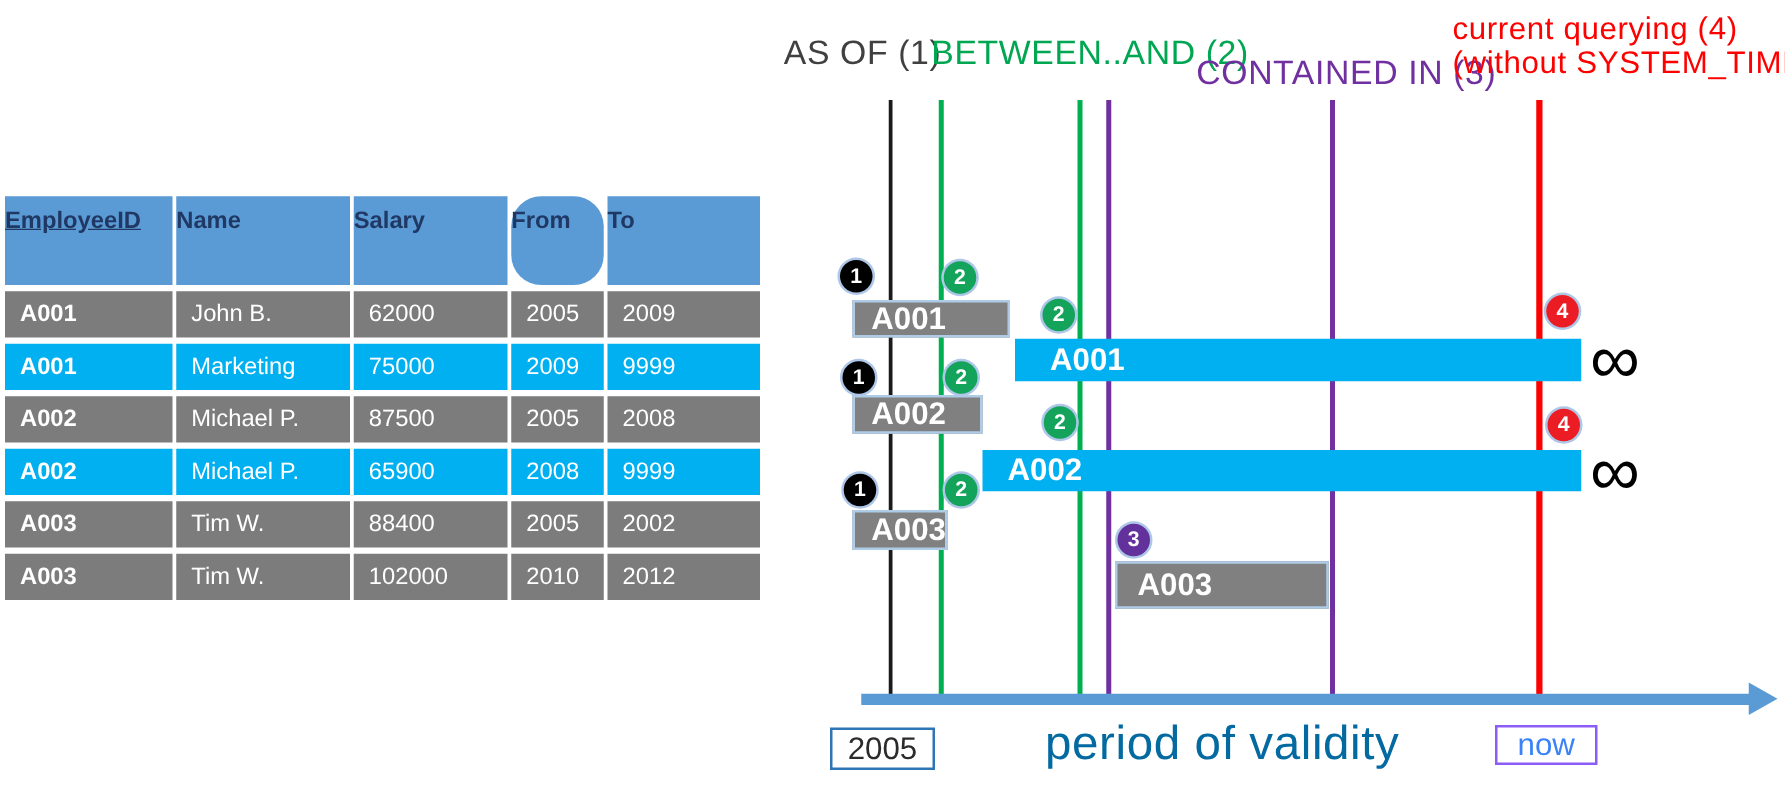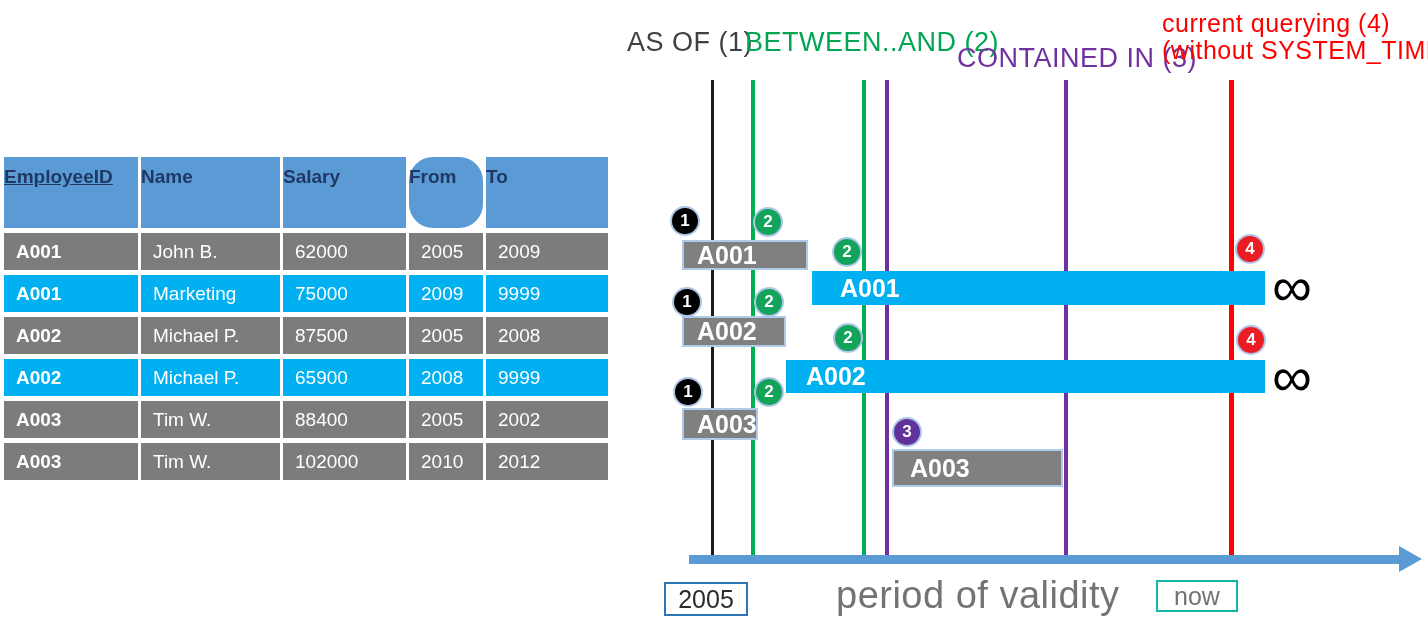--- a/index.html
+++ b/index.html
@@ -85,25 +85,25 @@
     border-top:13px solid transparent;border-bottom:13px solid transparent;
     border-left:23px solid #5b9bd5;
   }
 
   
   .year-box{
     position:absolute;left:664px;top:582px;width:80px;height:30px;
     border:2px solid #2e75b6;display:flex;align-items:center;justify-content:center;
     font-size:25px;color:#2b2b2b;
   }
-  .axis-title{position:absolute;left:836px;top:574px;font-size:38px;color:#737373;letter-spacing:.5px;}
+  .axis-title{position:absolute;left:836px;top:574px;font-size:38px;color:#0369a1;letter-spacing:.5px;}
   .now-box{
-    position:absolute;left:1156px;top:580px;width:78px;height:28px;
-    border:2px solid #14b8a6;display:flex;align-items:center;justify-content:center;
-    font-size:25px;color:#737373;
+    position:absolute;left:1196px;top:580px;width:78px;height:28px;
+    border:2px solid #8b5cf6;display:flex;align-items:center;justify-content:center;
+    font-size:25px;color:#3b82f6;
   }
 </style>
 </head>
 <body>
 
 <table class="emp-table">
   <thead>
     <tr>
       <th class="c0 u"><span>EmployeeID</span></th>
       <th class="c1"><span>Name</span></th>

